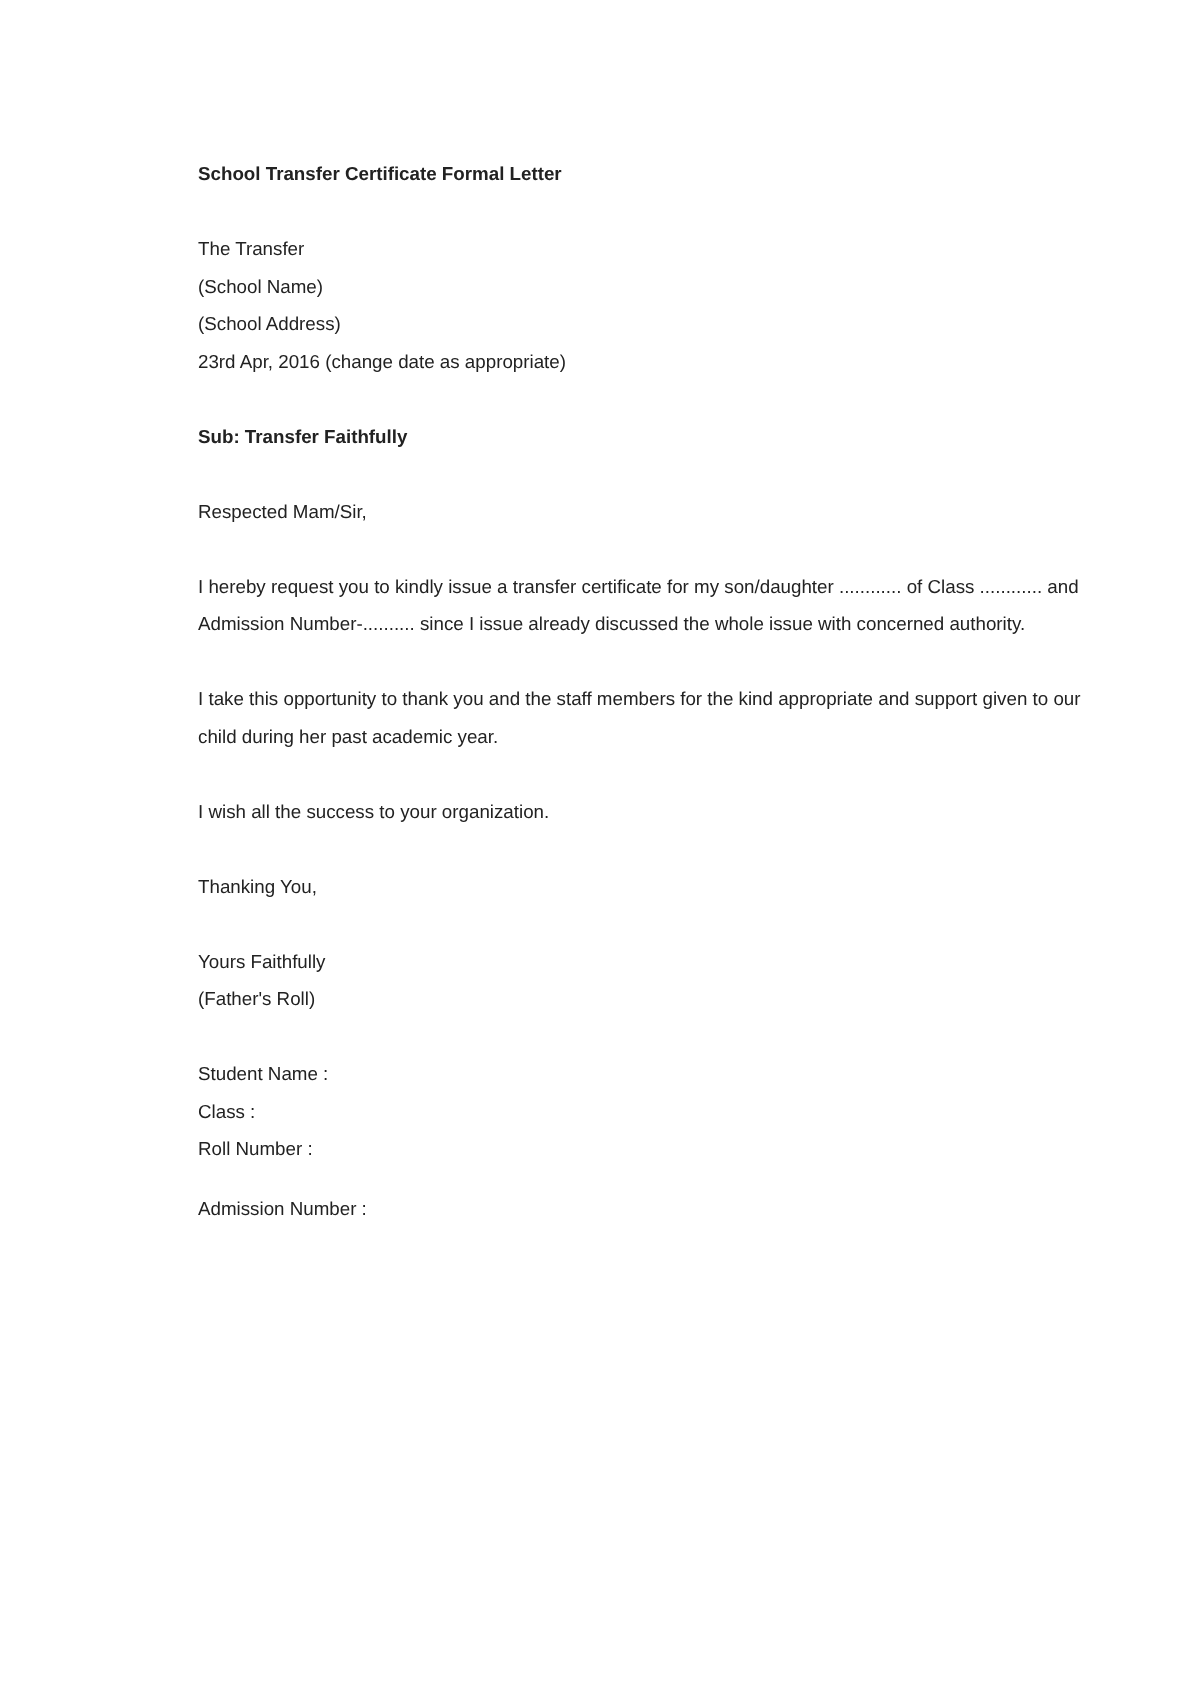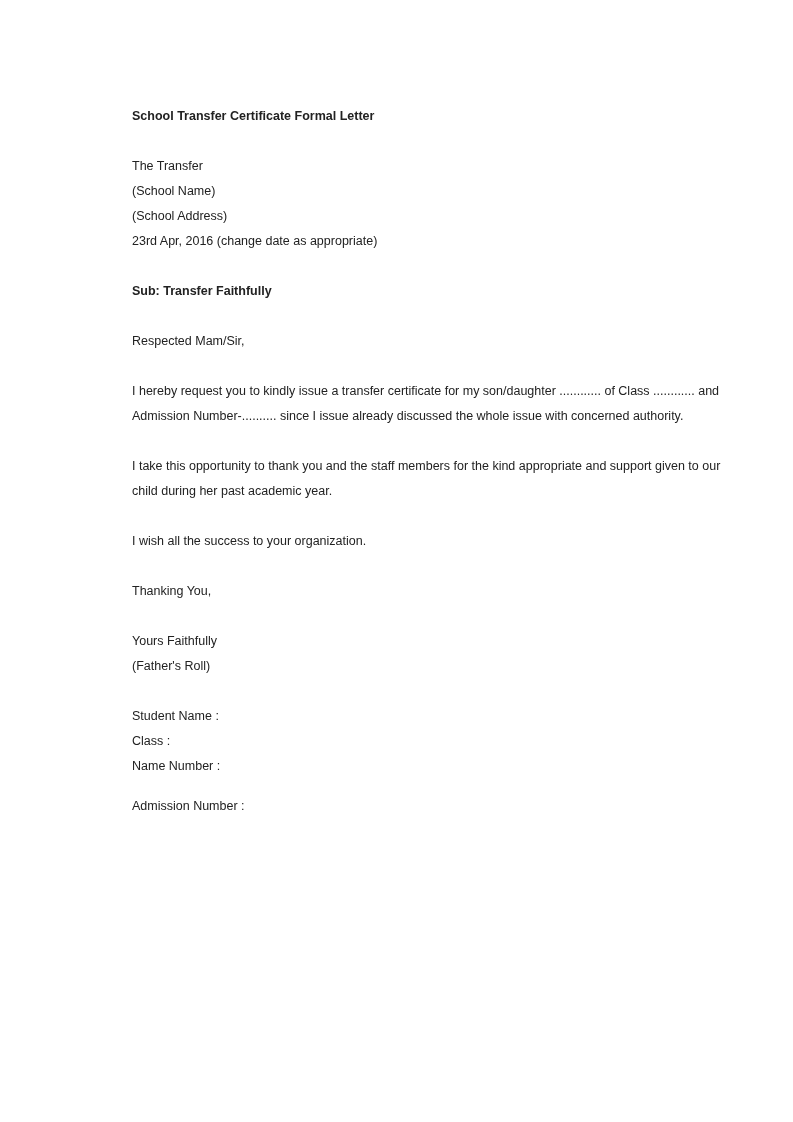--- a/index.html
+++ b/index.html
@@ -50,15 +50,15 @@
 
   <div class="line" style="top:533px">I wish all the success to your organization.</div>
 
   <div class="line" style="top:583px">Thanking You,</div>
 
   <div class="line" style="top:633px">Yours Faithfully</div>
   <div class="line" style="top:658px">(Father's Roll)</div>
 
   <div class="line" style="top:708px">Student Name :</div>
   <div class="line" style="top:733px">Class :</div>
-  <div class="line" style="top:758px">Name Number :</div>
+  <div class="line" style="top:758px">Roll Number :</div>
   <div class="line" style="top:798px">Admission Number :</div>
 </div>
 
 </body></html>

